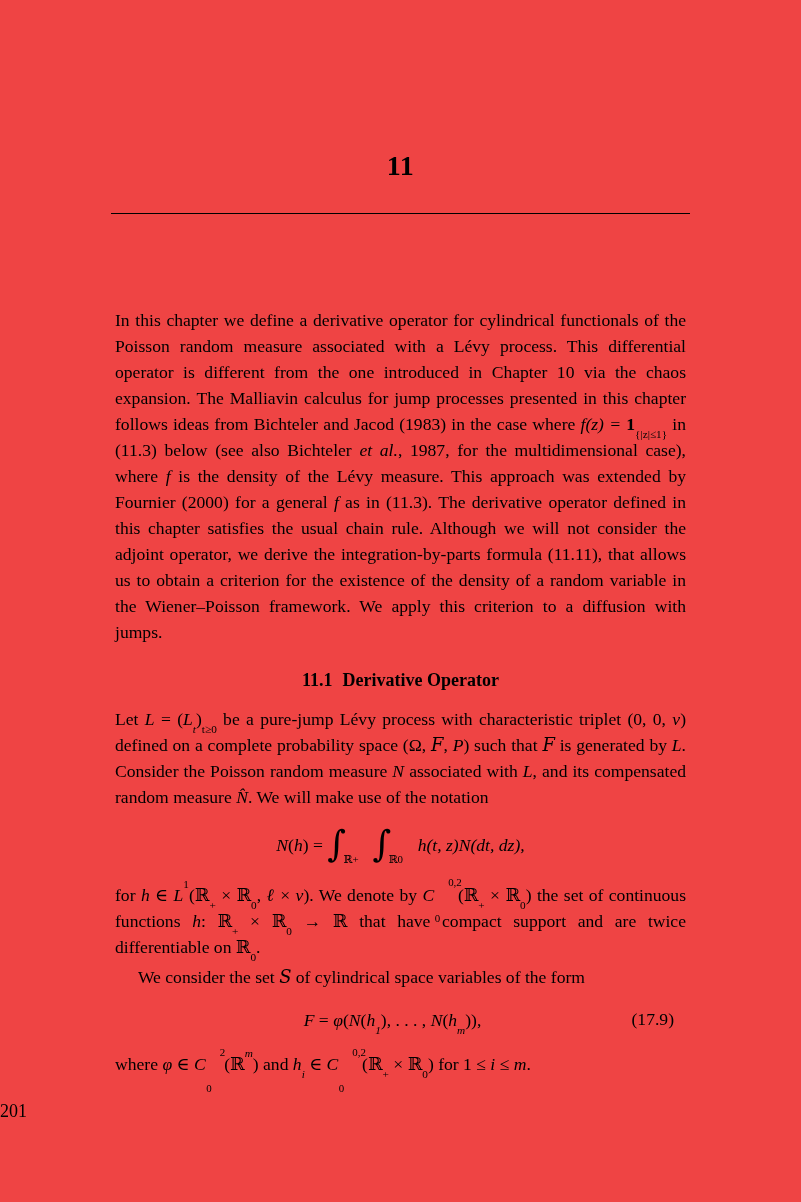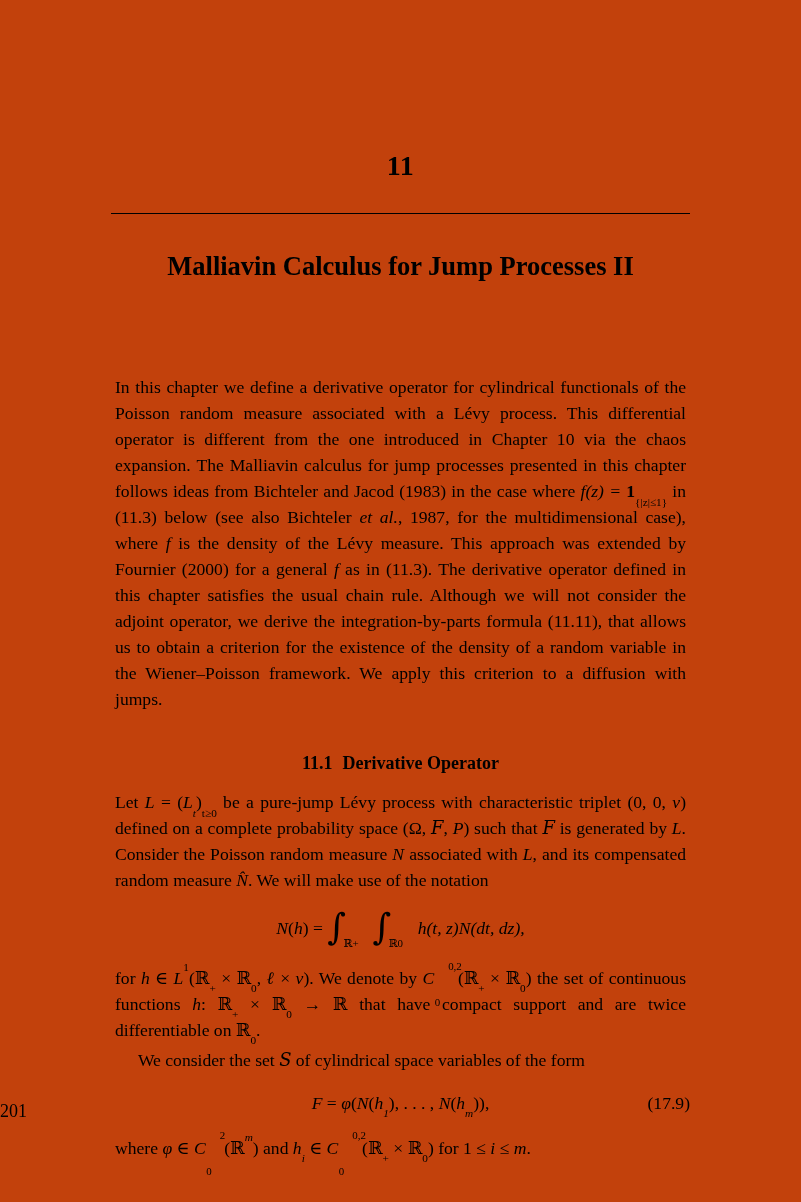--- a/index.html
+++ b/index.html
@@ -14,21 +14,21 @@
     font-family: "Liberation Serif", "DejaVu Serif", serif;
     color: #000000;
     overflow: hidden;
   }
 
   .page {
     position: absolute;
     left: 0; top: 0;
     width: 801px;
     height: 1202px;
-    background: #c2410c;
+    background: #ef4444;
   }
 
   .content {
     position: absolute;
     left: 111px;
     top: 0;
     width: 579px;
   }
 
   
@@ -68,21 +68,21 @@
   .para.first { margin-top: 93px; }
   .para.indent { text-indent: 1.3em; }
   .para.noindent { text-indent: 0; }
   .para.tight { margin-top: 0; }
 
   
   .section-heading {
     text-align: center;
     font-weight: bold;
     font-size: 18px;
-    margin-top: 41px;
+    margin-top: 25px;
     margin-bottom: 15px;
   }
   .section-heading .sec-num { margin-right: 0.55em; }
 
   
   .mi { font-style: italic; }
   .mup { font-style: normal; }
   .bbold { font-family: "DejaVu Serif", "Liberation Serif", serif; font-style: normal; }
   .cal {
     font-family: "DejaVu Serif", "Liberation Serif", serif;
@@ -123,21 +123,21 @@
     font-style: normal;
   }
   .supsub-gap { display: inline-block; width: 1.05em; }
   .supsub-gap-wide { display: inline-block; width: 1.35em; }
 
   
   .display-eq {
     position: relative;
     text-align: center;
     font-size: 17.6px;
-    margin: 22px 0 22px 0;
+    margin: 22px 16px 22px 0;
     line-height: 1;
   }
   .display-eq.eq-integral { margin: 27px 0 27px 0; }
   .eq-number {
     position: absolute;
     right: 0;
     top: 50%;
     transform: translateY(-50%);
     font-size: 17.6px;
   }
@@ -178,21 +178,20 @@
 </head>
 <body>
 
 <div class="page">
   <div class="content">
 
     <div class="chapter-number">11</div>
 
     <hr class="chapter-rule">
 
-    <h1 class="chapter-title">Malliavin Calculus for Jump Processes II</h1>
 
     <p class="para first noindent">
       <span>In this chapter we define a derivative operator for cylindrical functionals of the Poisson random measure associated with a Lévy process. This differential operator is different from the one introduced in Chapter 10 via the chaos expansion. The Malliavin calculus for jump processes presented in this chapter follows ideas from Bichteler and Jacod (1983) in the case where </span><span class="mi">f</span><span class="mi">(z) = </span><span class="bfone">1</span><sub>{|z|≤1}</sub><span> in (11.3) below (see also Bichteler </span><span class="mi">et al.</span><span>, 1987, for the multidimensional case), where </span><span class="mi">f</span><span> is the density of the Lévy measure. This approach was extended by Fournier (2000) for a general </span><span class="mi">f</span><span> as in (11.3). The derivative operator defined in this chapter satisfies the usual chain rule. Although we will not consider the adjoint operator, we derive the integration-by-parts formula (11.11), that allows us to obtain a criterion for the existence of the density of a random variable in the Wiener–Poisson framework. We apply this criterion to a diffusion with jumps.</span>
     </p>
 
     <h2 class="section-heading">
       <span class="sec-num">11.1</span><span>Derivative Operator</span>
     </h2>
 
     <p class="para noindent">

